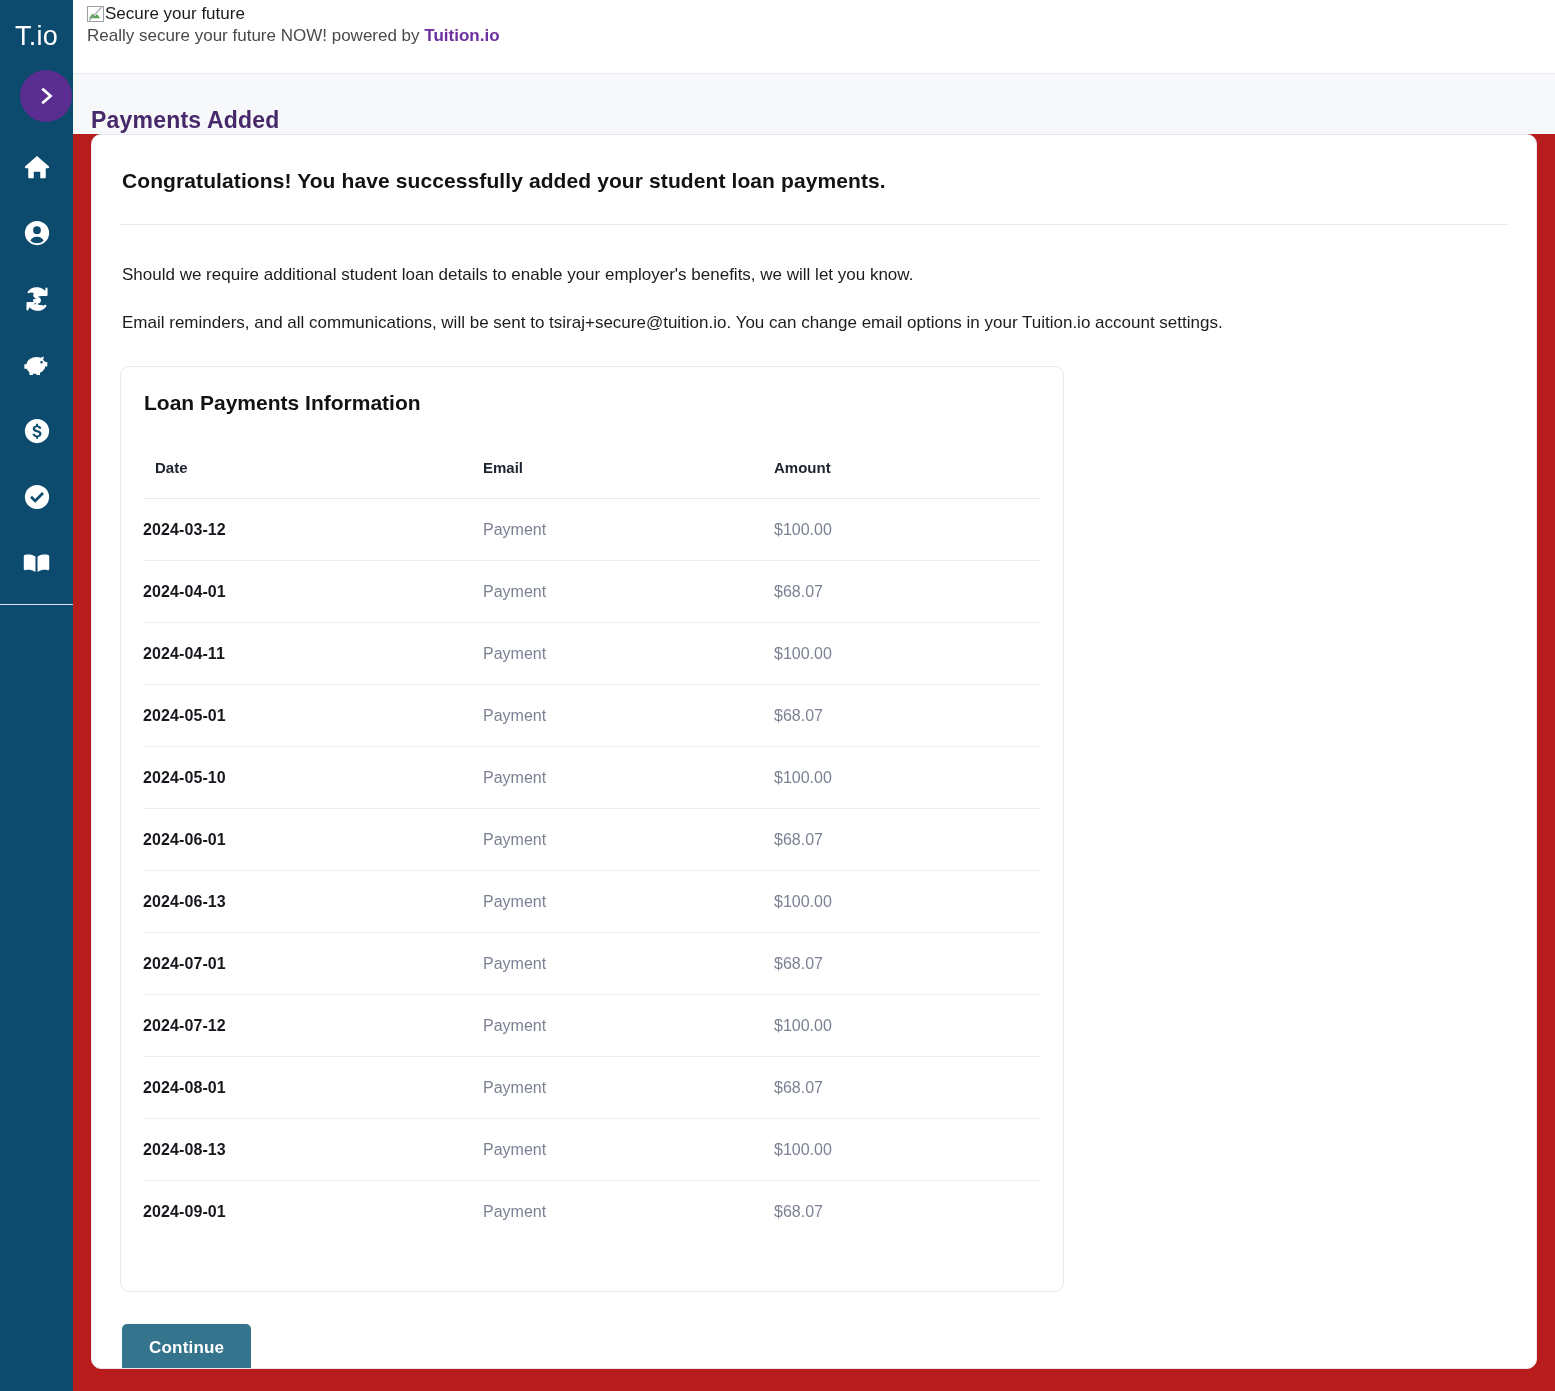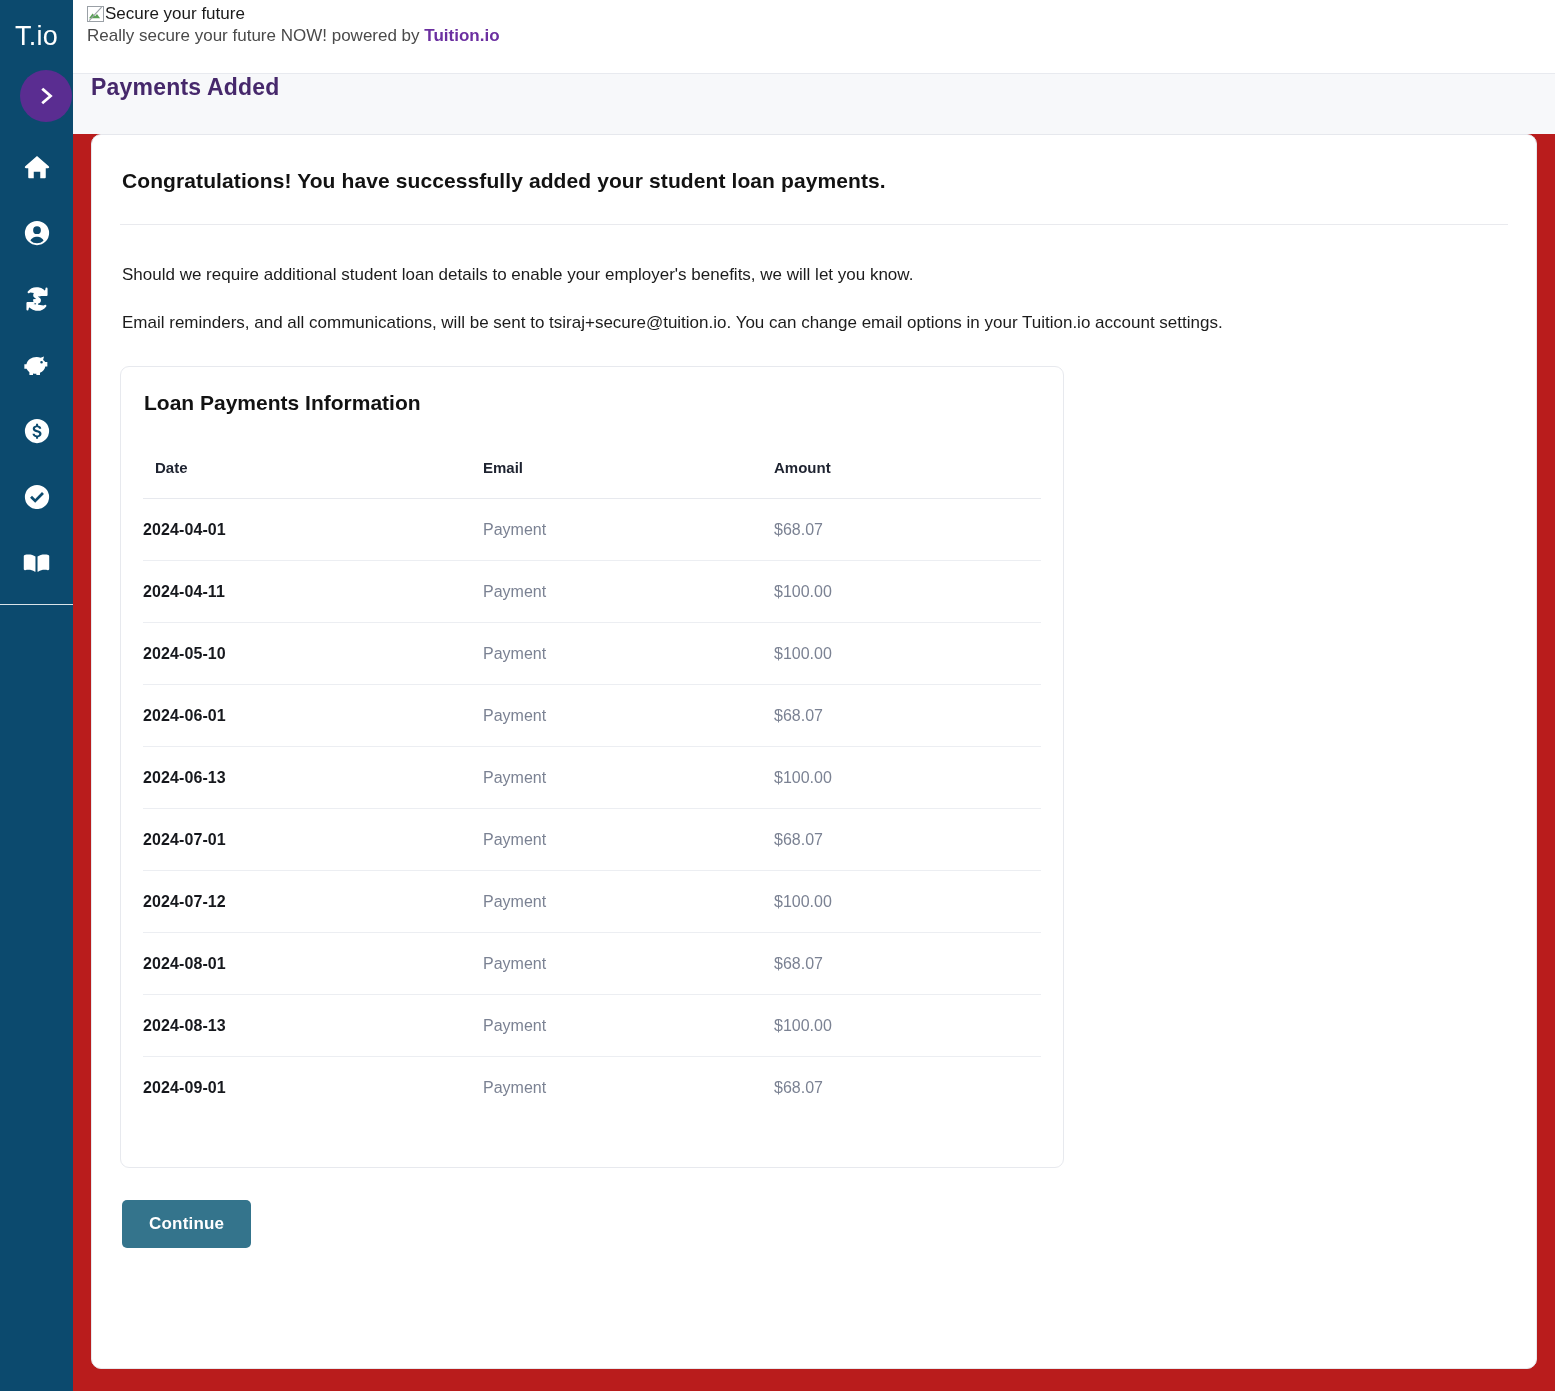--- a/index.html
+++ b/index.html
@@ -133,21 +133,21 @@
   }
   .tagline .brandlink {
     color: #6b2fa0;
     font-weight: bold;
   }
 
   .pagehead {
     background: #f7f8fa;
     height: 60px;
     display: flex;
-    align-items: flex-start;
+    align-items: flex-end;
     padding-left: 18px;
   }
   .page-title {
     font-size: 23px;
     font-weight: bold;
     color: #46286b;
     letter-spacing: 0.2px;
   }
 
   .content-wrap {
@@ -368,28 +368,38 @@
           <table class="payments">
             <thead>
               <tr>
                 <th class="col-date">Date</th>
                 <th class="col-type">Email</th>
                 <th class="col-amt">Amount</th>
               </tr>
             </thead>
             <tbody id="payments-body">
                 <tr>
+                  <td class="c-date">2024-03-12</td>
+                  <td class="c-type">Payment</td>
+                  <td class="c-amt">$100.00</td>
+                </tr>
+                <tr>
                   <td class="c-date">2024-04-01</td>
                   <td class="c-type">Payment</td>
                   <td class="c-amt">$68.07</td>
                 </tr>
                 <tr>
                   <td class="c-date">2024-04-11</td>
                   <td class="c-type">Payment</td>
                   <td class="c-amt">$100.00</td>
+                </tr>
+                <tr>
+                  <td class="c-date">2024-05-01</td>
+                  <td class="c-type">Payment</td>
+                  <td class="c-amt">$68.07</td>
                 </tr>
                 <tr>
                   <td class="c-date">2024-05-10</td>
                   <td class="c-type">Payment</td>
                   <td class="c-amt">$100.00</td>
                 </tr>
                 <tr>
                   <td class="c-date">2024-06-01</td>
                   <td class="c-type">Payment</td>
                   <td class="c-amt">$68.07</td>

